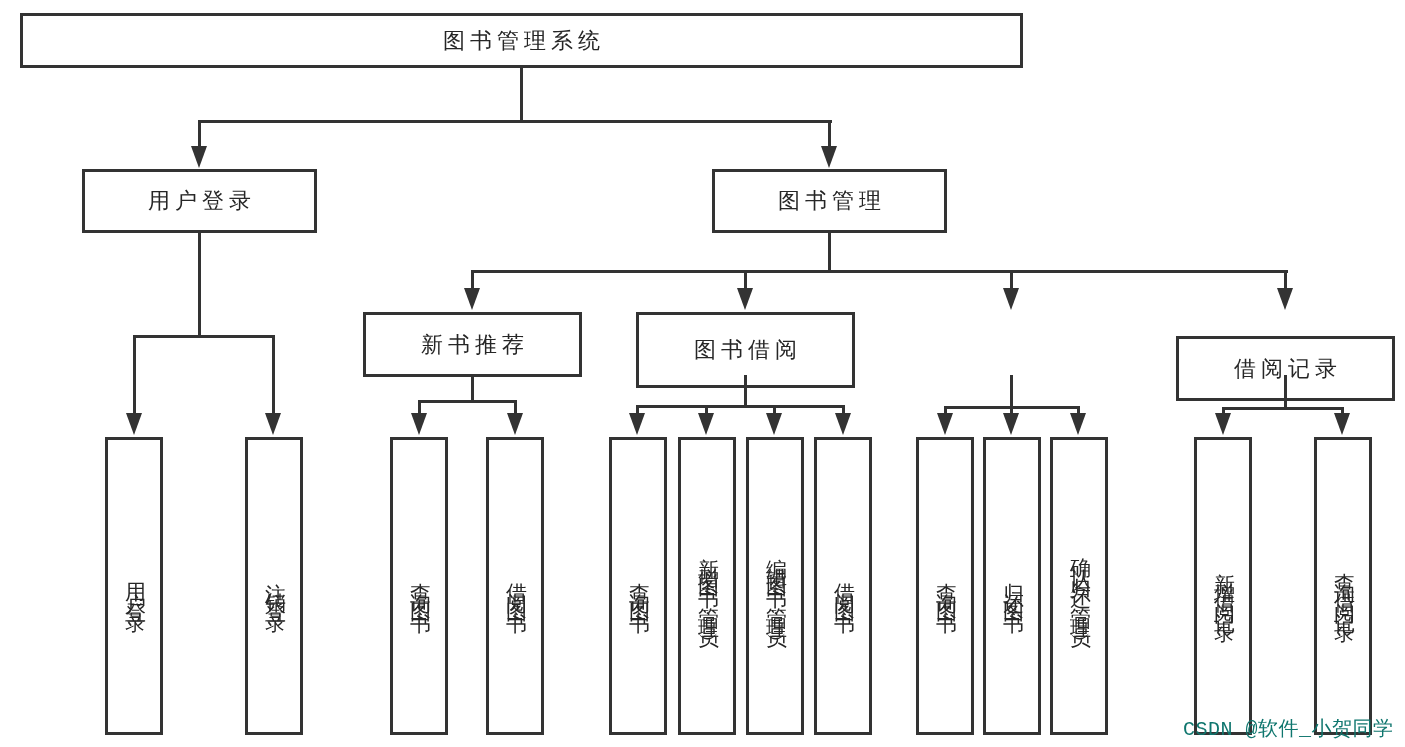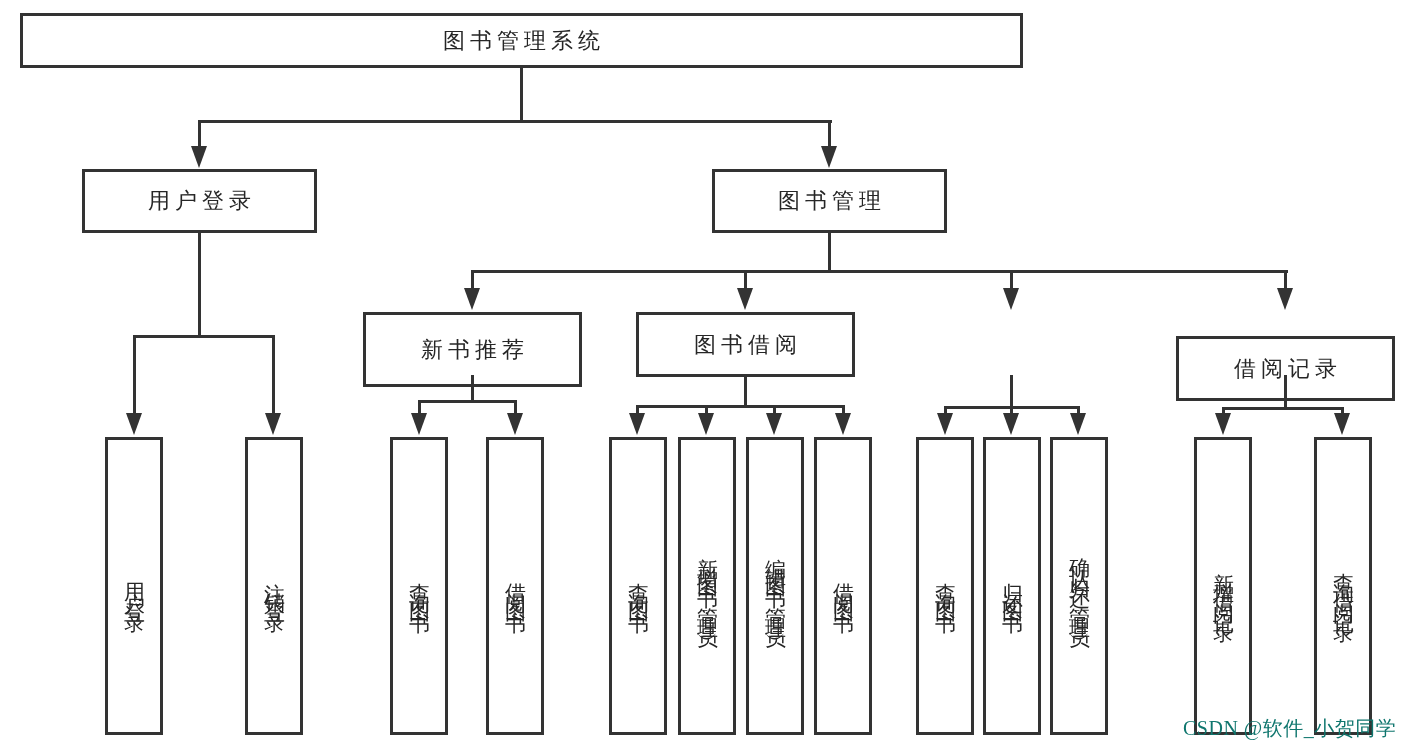--- a/index.html
+++ b/index.html
@@ -1,18 +1,18 @@
 <!DOCTYPE html>
 <html><head>
 <meta charset="utf-8">
 <style>
   html,body{margin:0;padding:0;background:#ffffff;}
   .stage{
     position:relative;width:1405px;height:747px;background:#ffffff;
-    font-family:Liberation Serif, serif;color:#262626;overflow:hidden;
+    font-family:Liberation Mono, monospace;color:#262626;overflow:hidden;
   }
   .box{
     position:absolute;box-sizing:border-box;border:3px solid #333333;background:#ffffff;
     display:flex;align-items:center;justify-content:center;
   }
   .hlabel{font-size:22px;letter-spacing:5px;white-space:nowrap;text-indent:5px;}
   .root .hlabel{font-size:22px;}
   .vtext{
     writing-mode:vertical-rl;text-orientation:mixed;
     font-size:21px;letter-spacing:10px;line-height:1;white-space:nowrap;
@@ -61,24 +61,24 @@
   <div class="hl" style="left:471px;top:270px;width:817px;"></div>
   <div class="vl" style="left:471px;top:270px;height:20px;"></div>
   <div class="ah" style="left:464px;top:288px;"></div>
   <div class="vl" style="left:744px;top:270px;height:20px;"></div>
   <div class="ah" style="left:737px;top:288px;"></div>
   <div class="vl" style="left:1010px;top:270px;height:20px;"></div>
   <div class="ah" style="left:1003px;top:288px;"></div>
   <div class="vl" style="left:1284px;top:270px;height:20px;"></div>
   <div class="ah" style="left:1277px;top:288px;"></div>
 
-  <div class="box" style="left:363px;top:312px;width:219px;height:75px;">
+  <div class="box" style="left:363px;top:312px;width:219px;height:65px;">
     <span class="hlabel">新书推荐</span>
   </div>
-  <div class="box" style="left:636px;top:312px;width:219px;height:65px;">
+  <div class="box" style="left:636px;top:312px;width:219px;height:76px;">
     <span class="hlabel">图书借阅</span>
   </div>
   <div class="box" style="left:1176px;top:312px;width:219px;height:65px;margin-top:24px;">
     <span class="hlabel">借阅记录</span>
   </div>
 
   <div class="vl" style="left:471px;top:375px;height:27px;"></div>
   <div class="hl" style="left:418px;top:400px;width:99px;"></div>
   <div class="vl" style="left:418px;top:400px;height:15px;"></div>
   <div class="ah" style="left:411px;top:413px;"></div>

